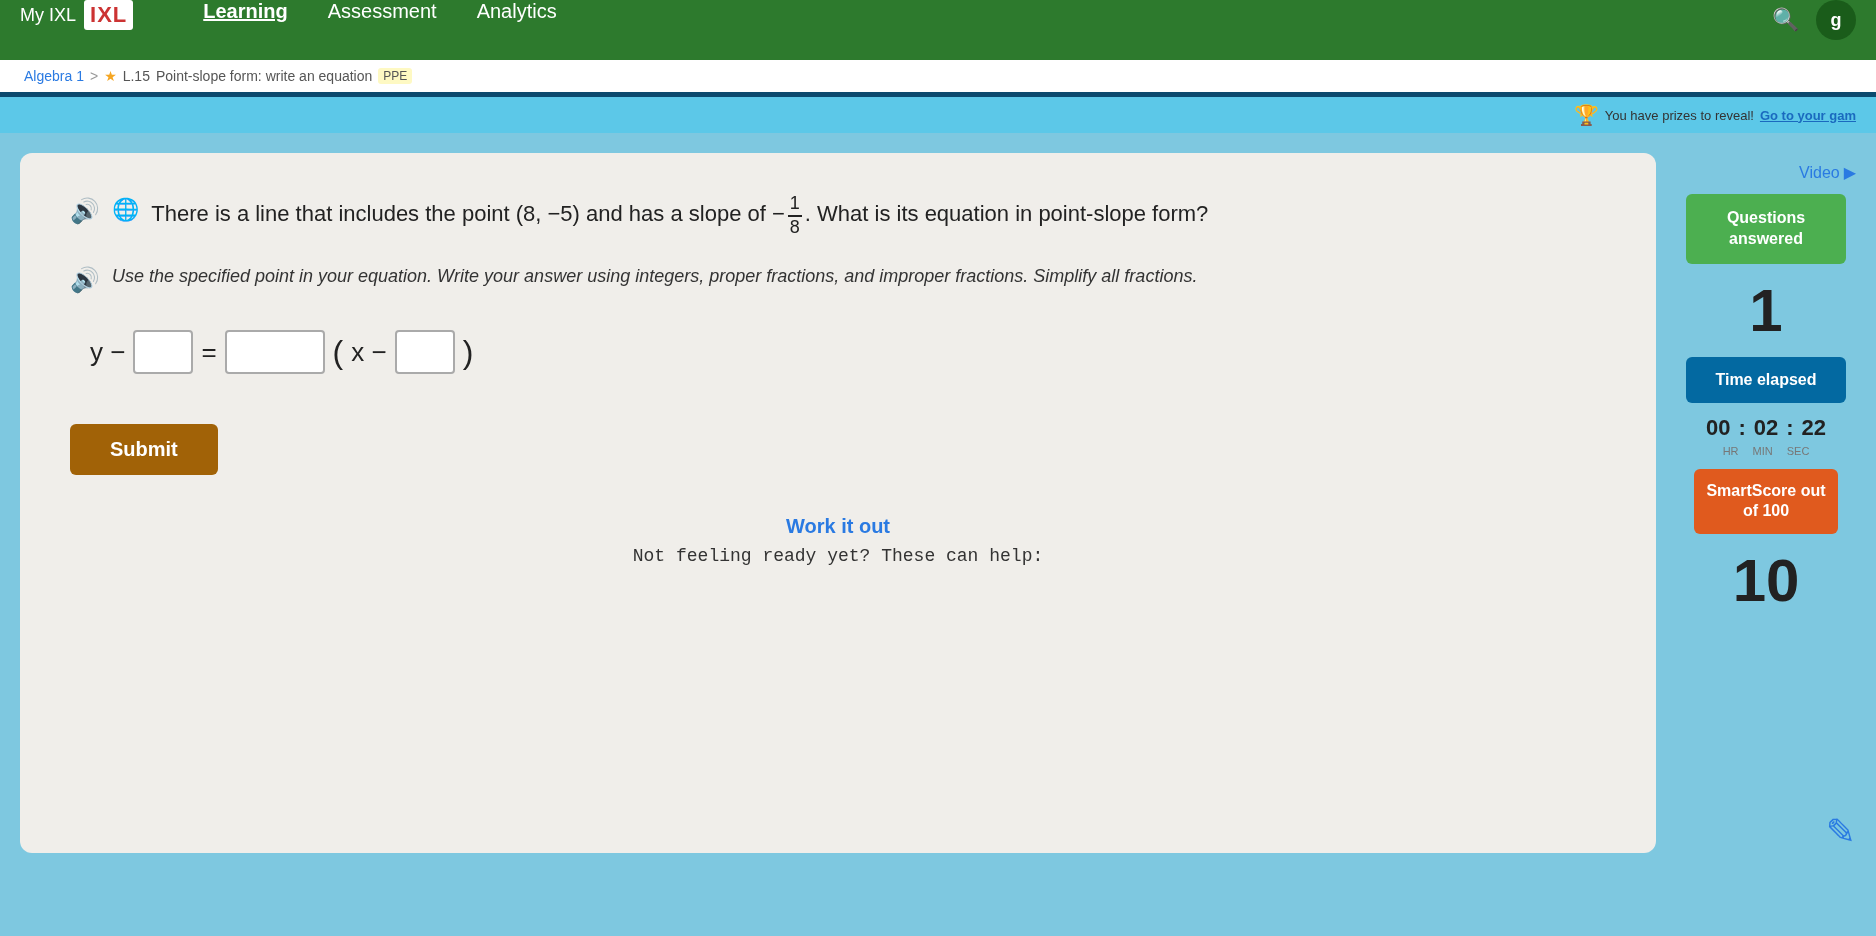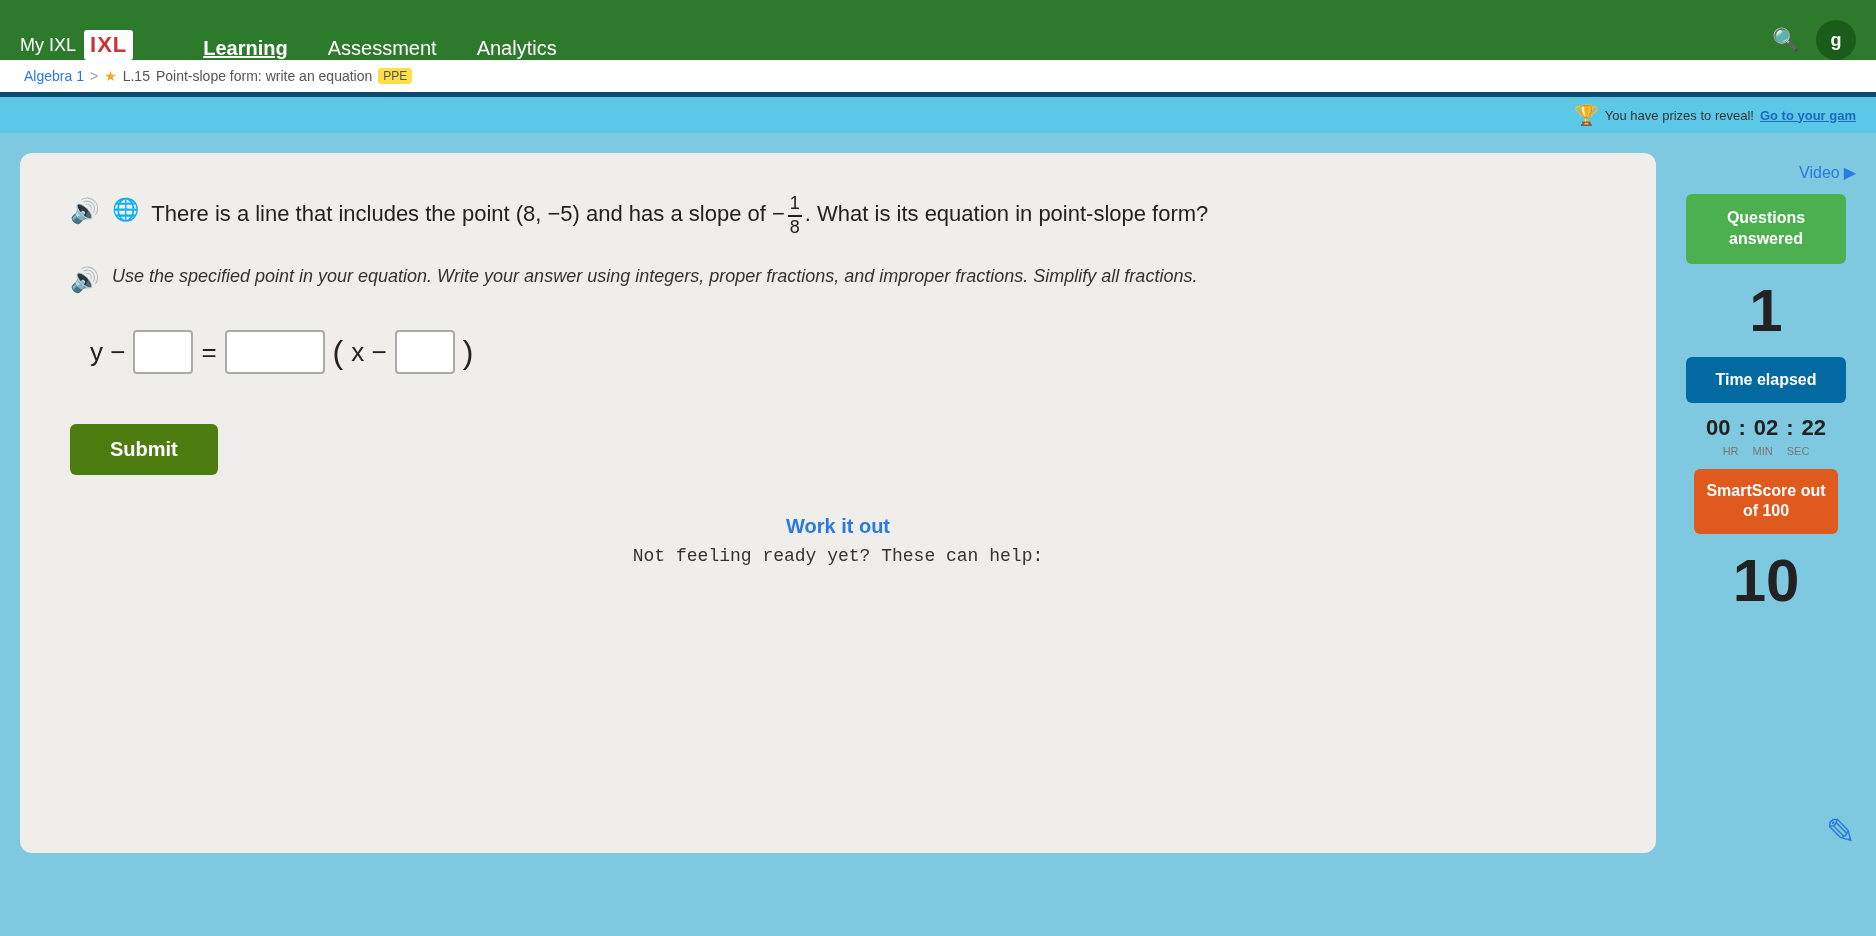--- a/index.html
+++ b/index.html
@@ -3,21 +3,21 @@
   <meta charset="utf-8">
   <style>
     * { box-sizing: border-box; margin: 0; padding: 0; }
     body { font-family: Arial, sans-serif; background: #4ab3d4; min-height: 936px; }
 
     
     .top-nav {
       background: #2d7a2d;
       height: 60px;
       display: flex;
-      align-items: flex-end;
+      align-items: flex-start;
       padding: 0 20px;
       color: white;
       gap: 30px;
     }
     .top-nav .logo {
       display: flex;
       align-items: center;
       gap: 4px;
     }
     .logo-ixl {
@@ -82,21 +82,21 @@
       font-size: 14px;
       color: #555;
       border-bottom: 5px solid #0c4a6e;
     }
     .breadcrumb-bar .star {
       color: #f5a623;
     }
     .breadcrumb-bar a { color: #2a7ae2; text-decoration: none; }
     .breadcrumb-bar .sep { color: #999; }
     .ppe-badge {
-      background: #fde047;
+      background: #fef9c3;
       border-radius: 3px;
       padding: 1px 5px;
       font-size: 12px;
       color: #555;
     }
 
     
     .prize-banner {
       background: #5cc8e8;
       text-align: right;
@@ -201,21 +201,21 @@
       width: 100px;
     }
 
     .eq-paren {
       font-size: 32px;
       font-weight: 300;
     }
 
     
     .submit-btn {
-      background: #4d7c0f;
+      background: #a16207;
       color: white;
       border: none;
       padding: 14px 40px;
       font-size: 20px;
       font-weight: bold;
       border-radius: 6px;
       cursor: pointer;
     }
 
     

